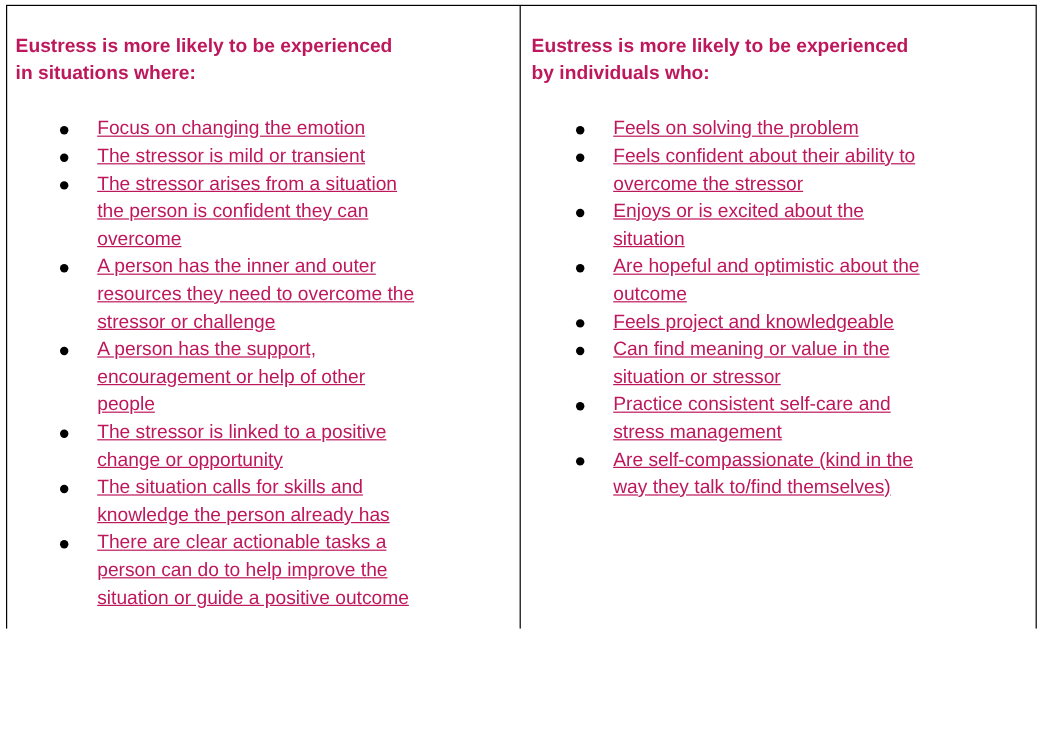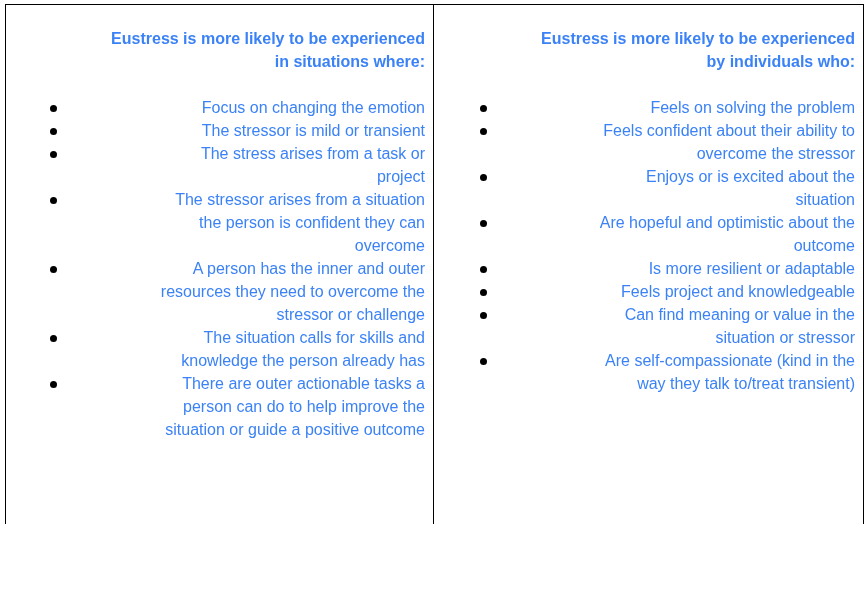--- a/index.html
+++ b/index.html
@@ -7,22 +7,21 @@
     padding: 0;
     background: #ffffff;
   }
   .page {
     position: relative;
     width: 868px;
     height: 524px;
     background: #ffffff;
     overflow: hidden;
     font-family: "Liberation Sans", sans-serif;
-    color: #3b82f6;
-    text-align: right;
+    color: #be185d;
   }
   .comparison-table {
     position: absolute;
     left: 5px;
     top: 4px;
     width: 857px;
     border: 1.5px solid #000000;
     background: #ffffff;
   }
   .row {
@@ -58,20 +57,21 @@
     line-height: 23px;
     font-weight: bold;
     white-space: pre-line;
   }
   ul.bullet-list {
     margin: 0;
     padding: 0;
     list-style: none;
     font-size: 16px;
     line-height: 23px;
+    text-decoration: underline;
   }
   ul.bullet-list li {
     position: relative;
     padding-left: 68px;
     white-space: pre-line;
   }
   ul.bullet-list li::before {
     content: "";
     position: absolute;
     left: 37px;
@@ -87,52 +87,56 @@
 
 <div class="page">
   <div class="comparison-table">
     <div class="row row-main">
       <div class="cell cell-left">
         <p class="col-header">Eustress is more likely to be experienced
 in situations where:</p>
         <ul class="bullet-list">
             <li>Focus on changing the emotion</li>
             <li>The stressor is mild or transient</li>
-            <li>The stress arises from a task or
-project</li>
             <li>The stressor arises from a situation
 the person is confident they can
 overcome</li>
             <li>A person has the inner and outer
 resources they need to overcome the
 stressor or challenge</li>
+            <li>A person has the support,
+encouragement or help of other
+people</li>
+            <li>The stressor is linked to a positive
+change or opportunity</li>
             <li>The situation calls for skills and
 knowledge the person already has</li>
-            <li>There are outer actionable tasks a
+            <li>There are clear actionable tasks a
 person can do to help improve the
 situation or guide a positive outcome</li>
           </ul>
       </div>
       <div class="cell cell-right">
         <p class="col-header">Eustress is more likely to be experienced
 by individuals who:</p>
         <ul class="bullet-list">
             <li>Feels on solving the problem</li>
             <li>Feels confident about their ability to
 overcome the stressor</li>
             <li>Enjoys or is excited about the
 situation</li>
             <li>Are hopeful and optimistic about the
 outcome</li>
-            <li>Is more resilient or adaptable</li>
             <li>Feels project and knowledgeable</li>
             <li>Can find meaning or value in the
 situation or stressor</li>
+            <li>Practice consistent self-care and
+stress management</li>
             <li>Are self-compassionate (kind in the
-way they talk to/treat transient)</li>
+way they talk to/find themselves)</li>
           </ul>
       </div>
     </div>
     <div class="row row-stub">
       <div class="cell cell-left"></div>
       <div class="cell cell-right"></div>
     </div>
   </div>
 </div>
 

